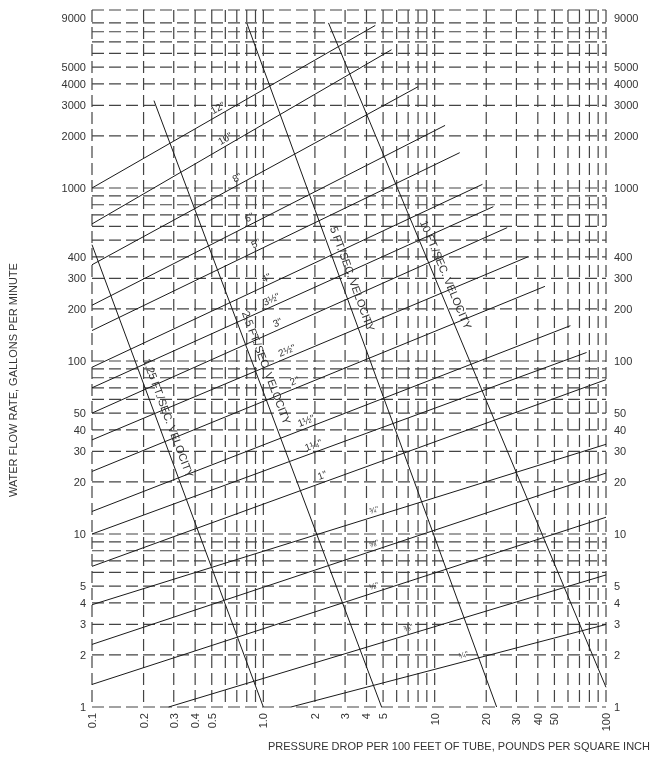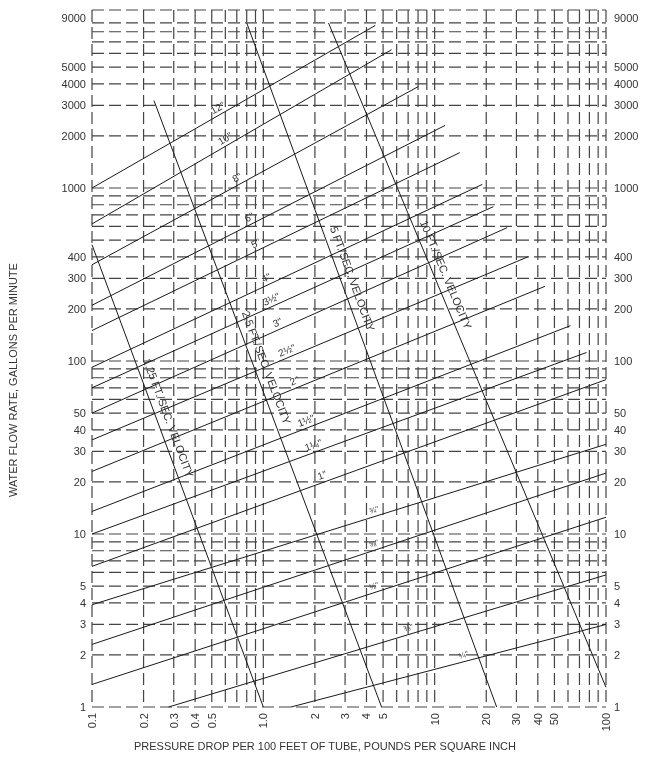--- a/index.html
+++ b/index.html
@@ -1,19 +1,19 @@
 <!DOCTYPE html>
 <html><head>
 <meta charset="utf-8">
 <style>
   html, body { margin: 0; padding: 0; background: #ffffff; }
   body { width: 650px; height: 765px; position: relative; overflow: hidden; font-family: "Liberation Sans", sans-serif; color: #222; }
   #chart { position: absolute; left: 0; top: 0; width: 650px; height: 765px; }
   #chart text { font-family: "Liberation Sans", sans-serif; fill: #333; }
-  .xlabel-title { position: absolute; left: 0; width: 650px; top: 740px; text-align: center; font-size: 11px; color: #333; }
+  .xlabel-title { position: absolute; left: 0; width: 650px; top: 740px; text-align: right; font-size: 11px; color: #333; }
   .ylabel-title { position: absolute; left: 13px; top: 380px; font-size: 11px; color: #333; transform: translate(-50%, -50%) rotate(-90deg); white-space: nowrap; }
 </style>
 </head>
 <body>
 
 <div>
   <svg id="chart" width="650" height="765" viewBox="0 0 650 765" xmlns="http://www.w3.org/2000/svg">
     <g id="grid">
         <line x1="92" y1="10" x2="92" y2="707" stroke="#444" stroke-width="1.2" stroke-dasharray="12,5" fill="none"></line>
         <line x1="143.57647259042878" y1="10" x2="143.57647259042878" y2="707" stroke="#444" stroke-width="1.2" stroke-dasharray="12,5" fill="none"></line>

